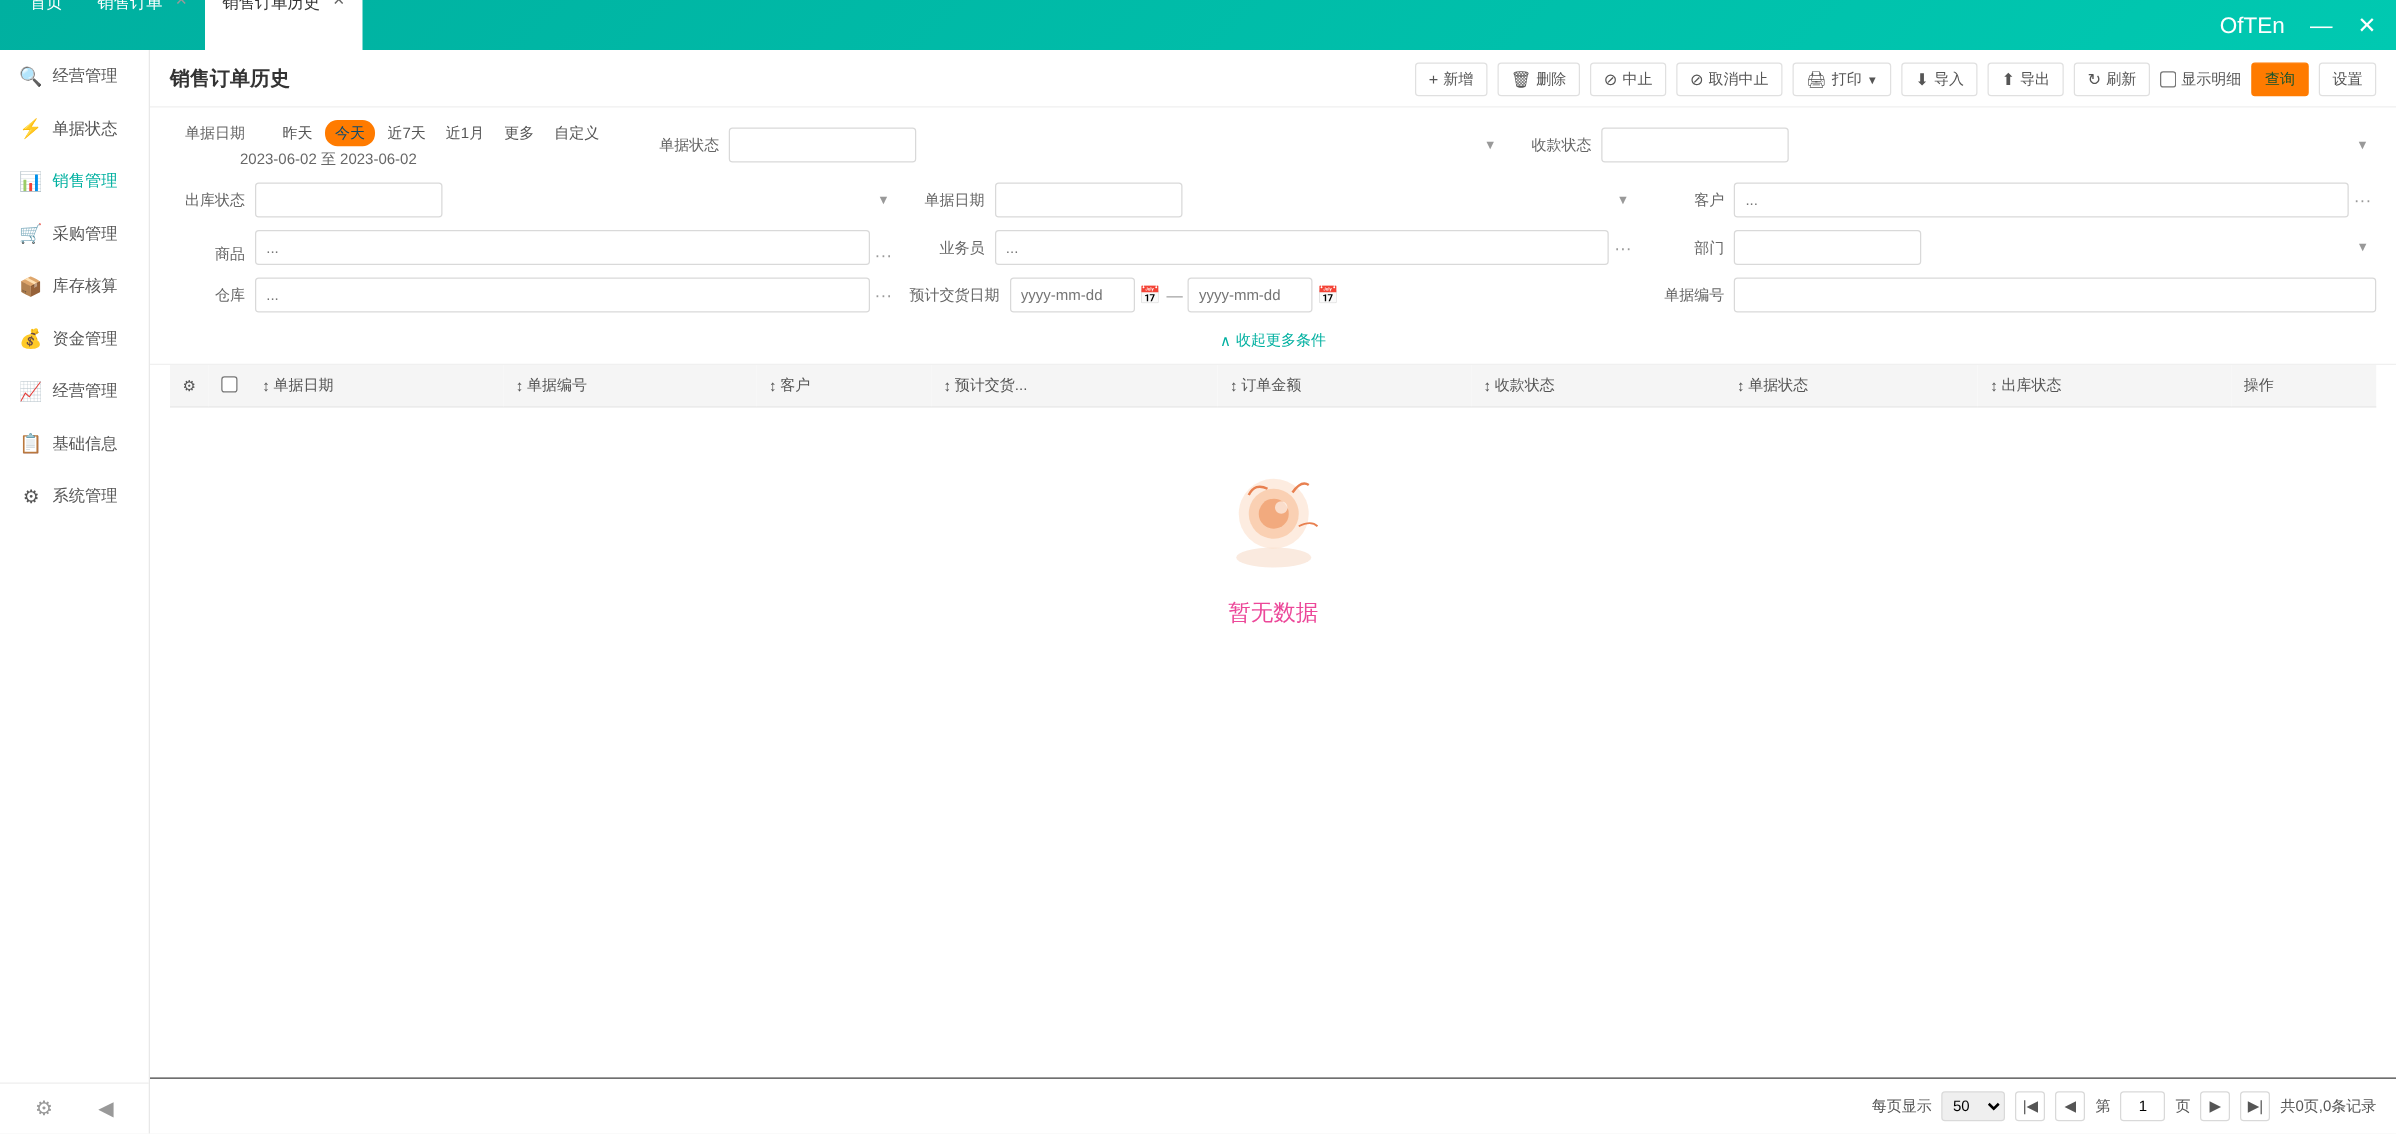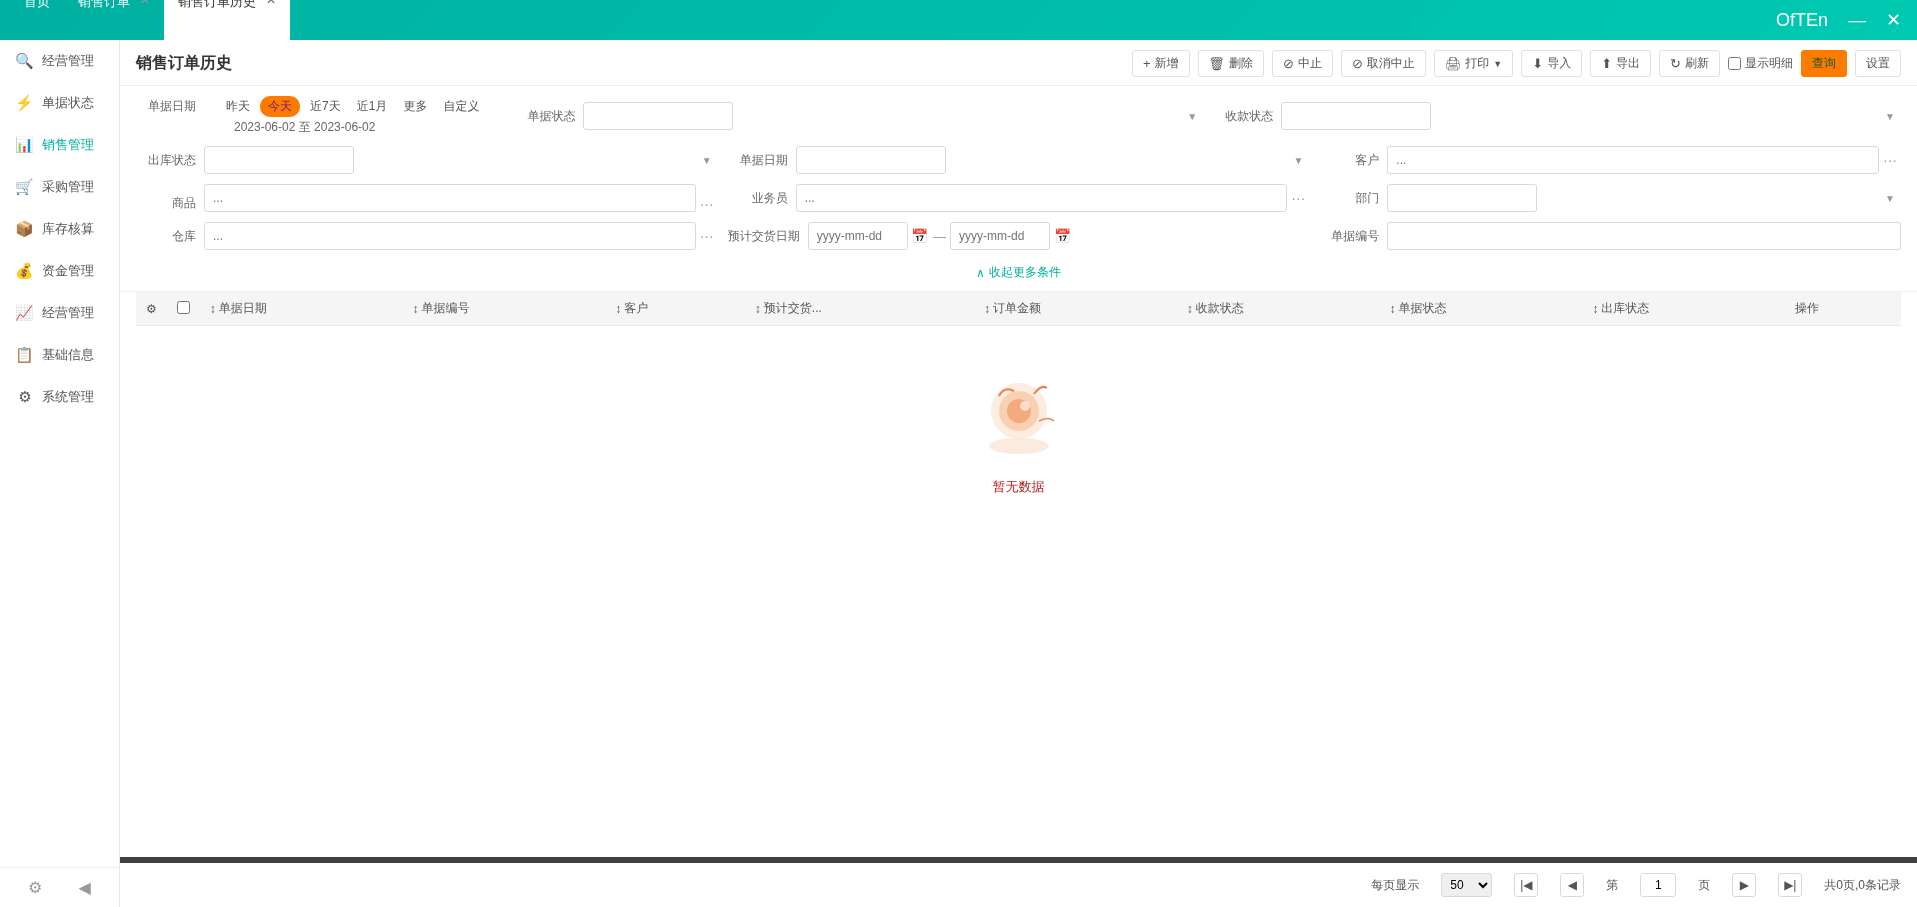--- a/index.html
+++ b/index.html
@@ -206,21 +206,21 @@
     }
     .date-quick-btn {
       padding: 2px 6px;
       border-radius: 3px;
       font-size: 12px;
       cursor: pointer;
       color: #555;
     }
     .date-quick-btn.active {
       background: #ff7b00;
-      color: #701a75;
+      color: #0c4a6e;
       border-radius: 10px;
       padding: 2px 8px;
     }
     .date-range-text {
       font-size: 12px;
       color: #666;
       margin-left: 8px;
     }
     .select-wrapper {
       position: relative;
@@ -285,38 +285,38 @@
       white-space: nowrap;
     }
 
     
     .empty-state {
       flex: 1;
       display: flex;
       flex-direction: column;
       align-items: center;
       justify-content: center;
-      color: #b91c1c;
-      font-size: 13px;
+      color: #ec4899;
+      font-size: 18px;
       padding: 40px 0;
     }
     .empty-icon {
       width: 100px;
       height: 100px;
       margin-bottom: 12px;
     }
 
     
     .pagination {
       display: flex;
       align-items: center;
       justify-content: flex-end;
       padding: 10px 16px;
-      border-top: 6px solid #404040;
-      gap: 22px;
+      border-top: 1px solid #404040;
+      gap: 8px;
       font-size: 12px;
       color: #555;
       flex-shrink: 0;
     }
     .page-size-select {
       border: 1px solid #d9d9d9;
       border-radius: 3px;
       padding: 2px 4px;
       font-size: 12px;
       height: 24px;
@@ -486,21 +486,21 @@
             <span class="filter-label">单据日期</span>
             <div class="date-quick-btns">
               <span class="date-quick-btn">昨天</span>
               <span class="date-quick-btn active">今天</span>
               <span class="date-quick-btn">近7天</span>
               <span class="date-quick-btn">近1月</span>
               <span class="date-quick-btn">更多</span>
               <span class="date-quick-btn">自定义</span>
             </div>
           </div>
-          <div style="margin-left:90px; margin-top:2px;">
+          <div style="margin-left:48px; margin-top:2px;">
             <span class="date-range-text">2023-06-02 至 2023-06-02</span>
           </div>
         </div>
         <div class="filter-cell" style="flex:1; margin-left:30px;">
           <span class="filter-label">单据状态</span>
           <div class="select-wrapper" style="flex:1;">
             <select class="filter-select">
               <option value=""></option>
             </select>
             <span class="chevron">▼</span>

